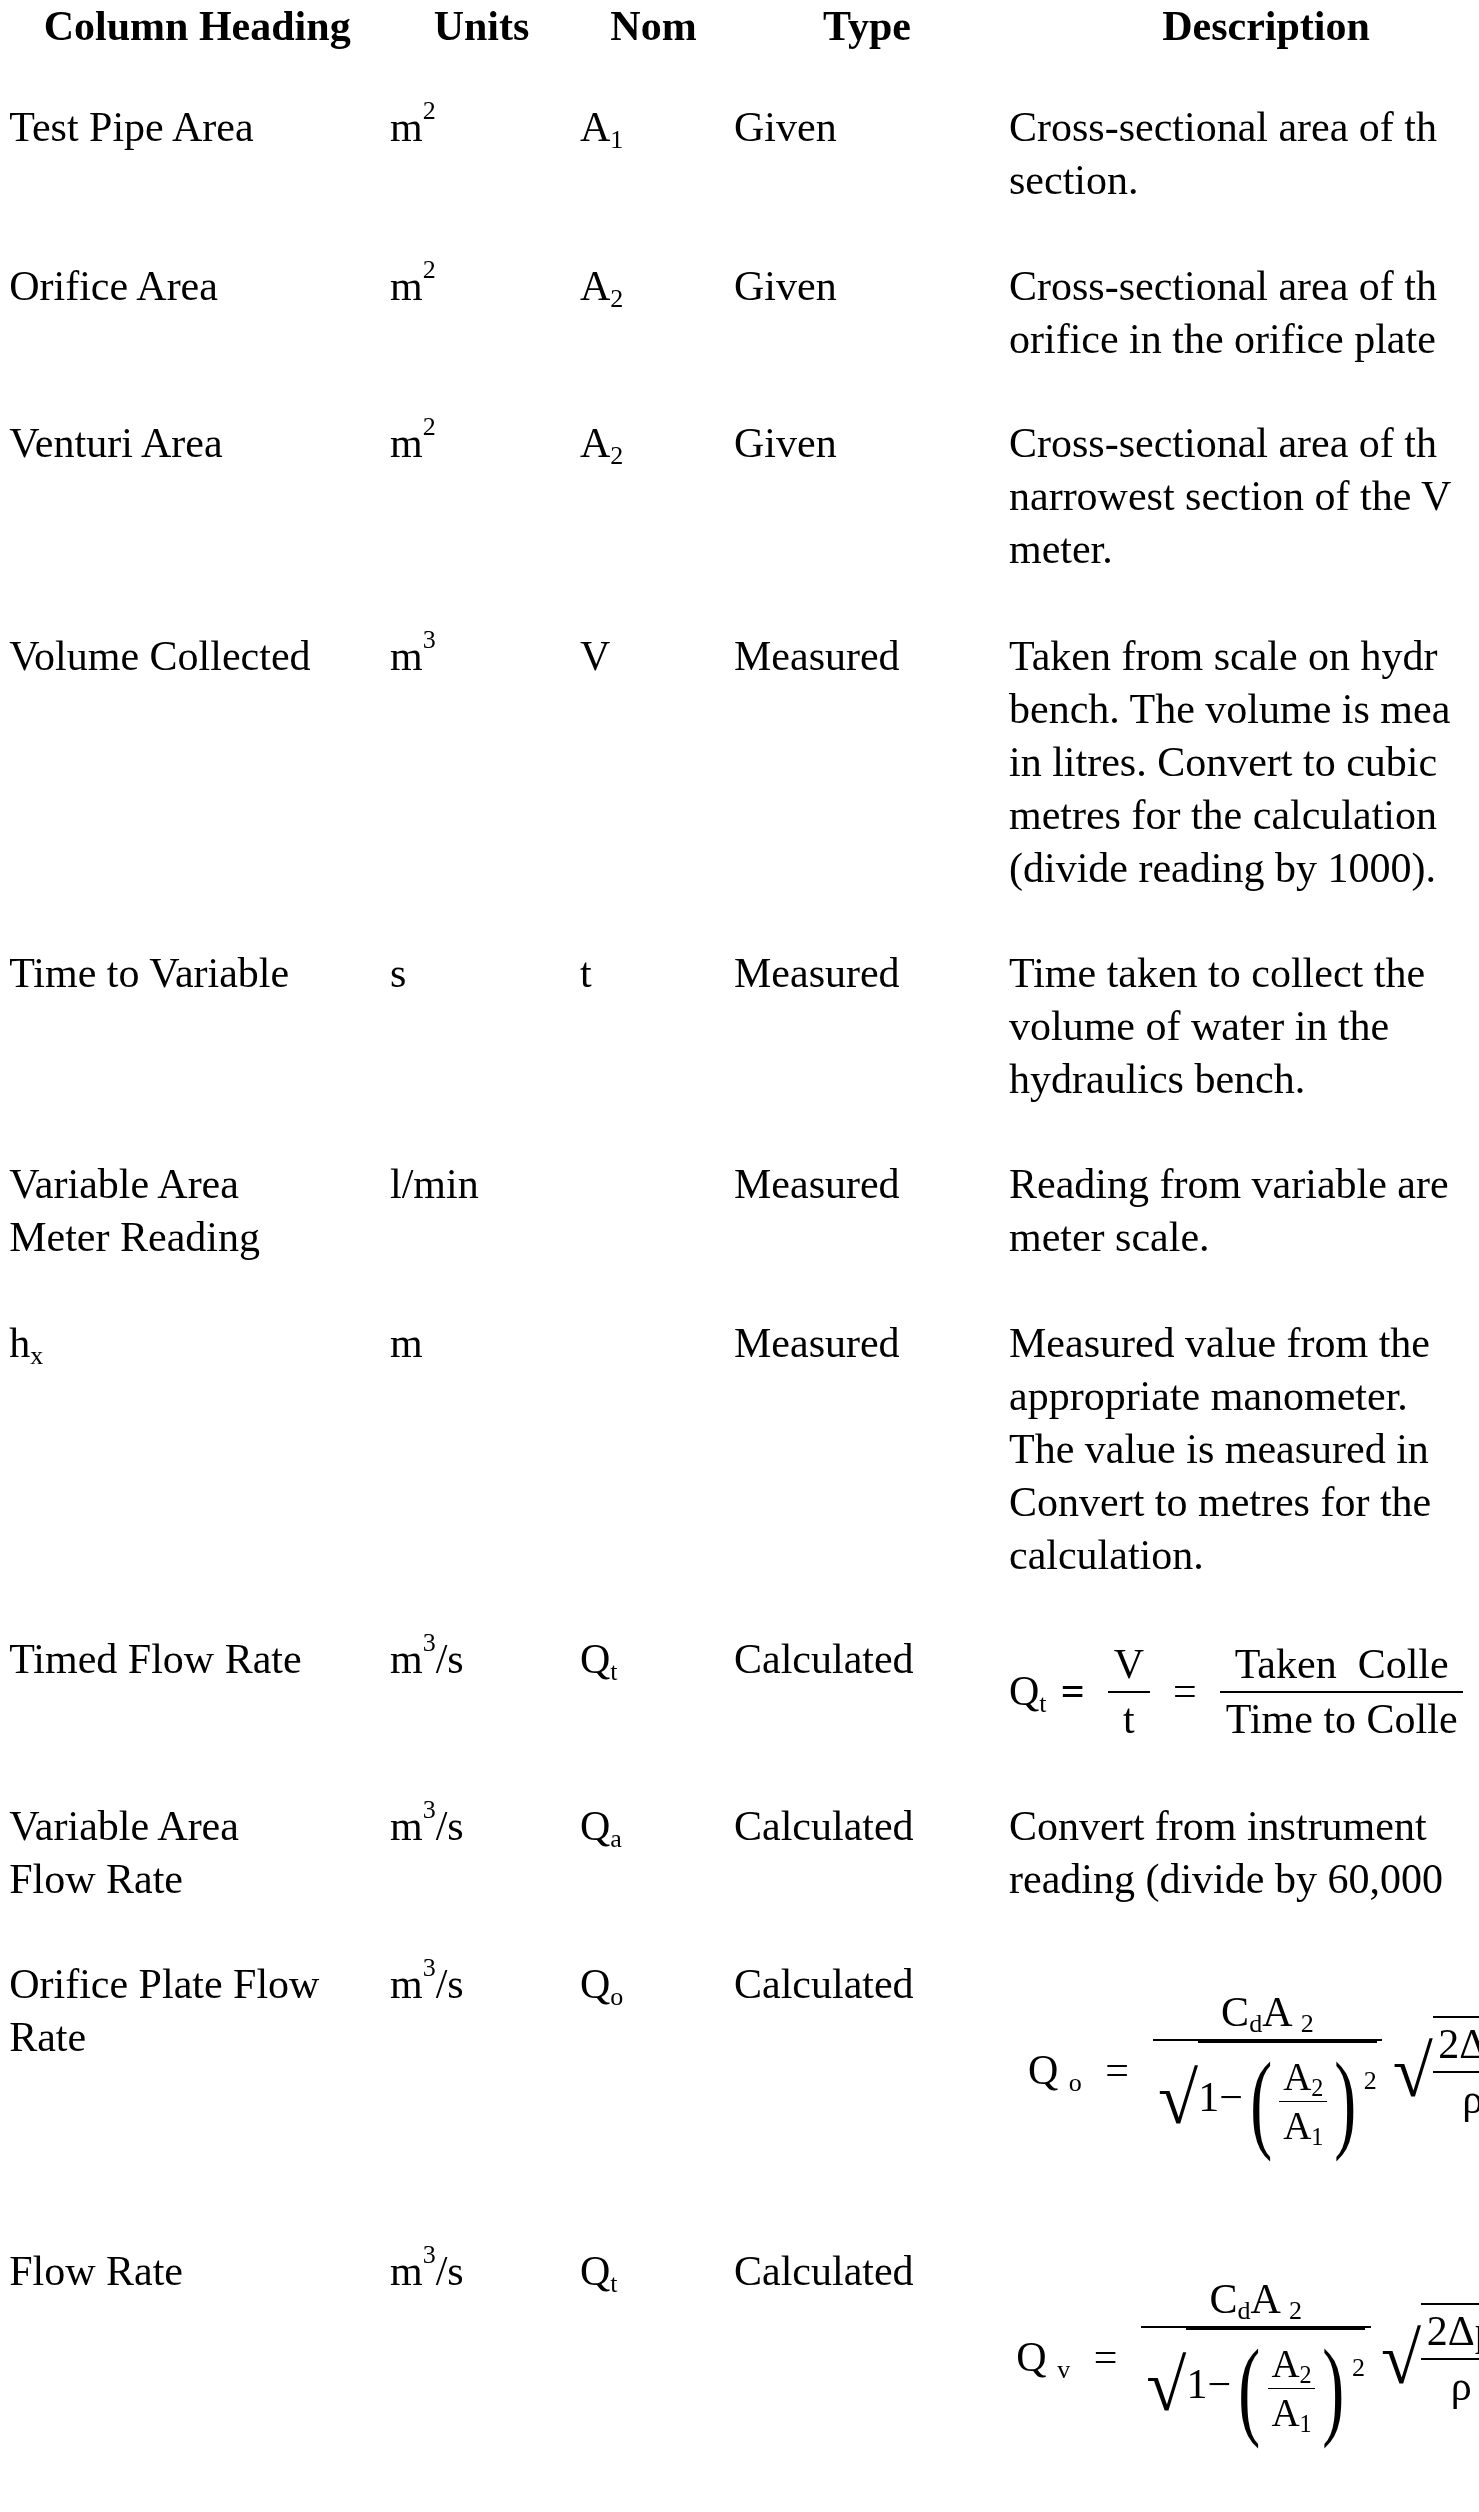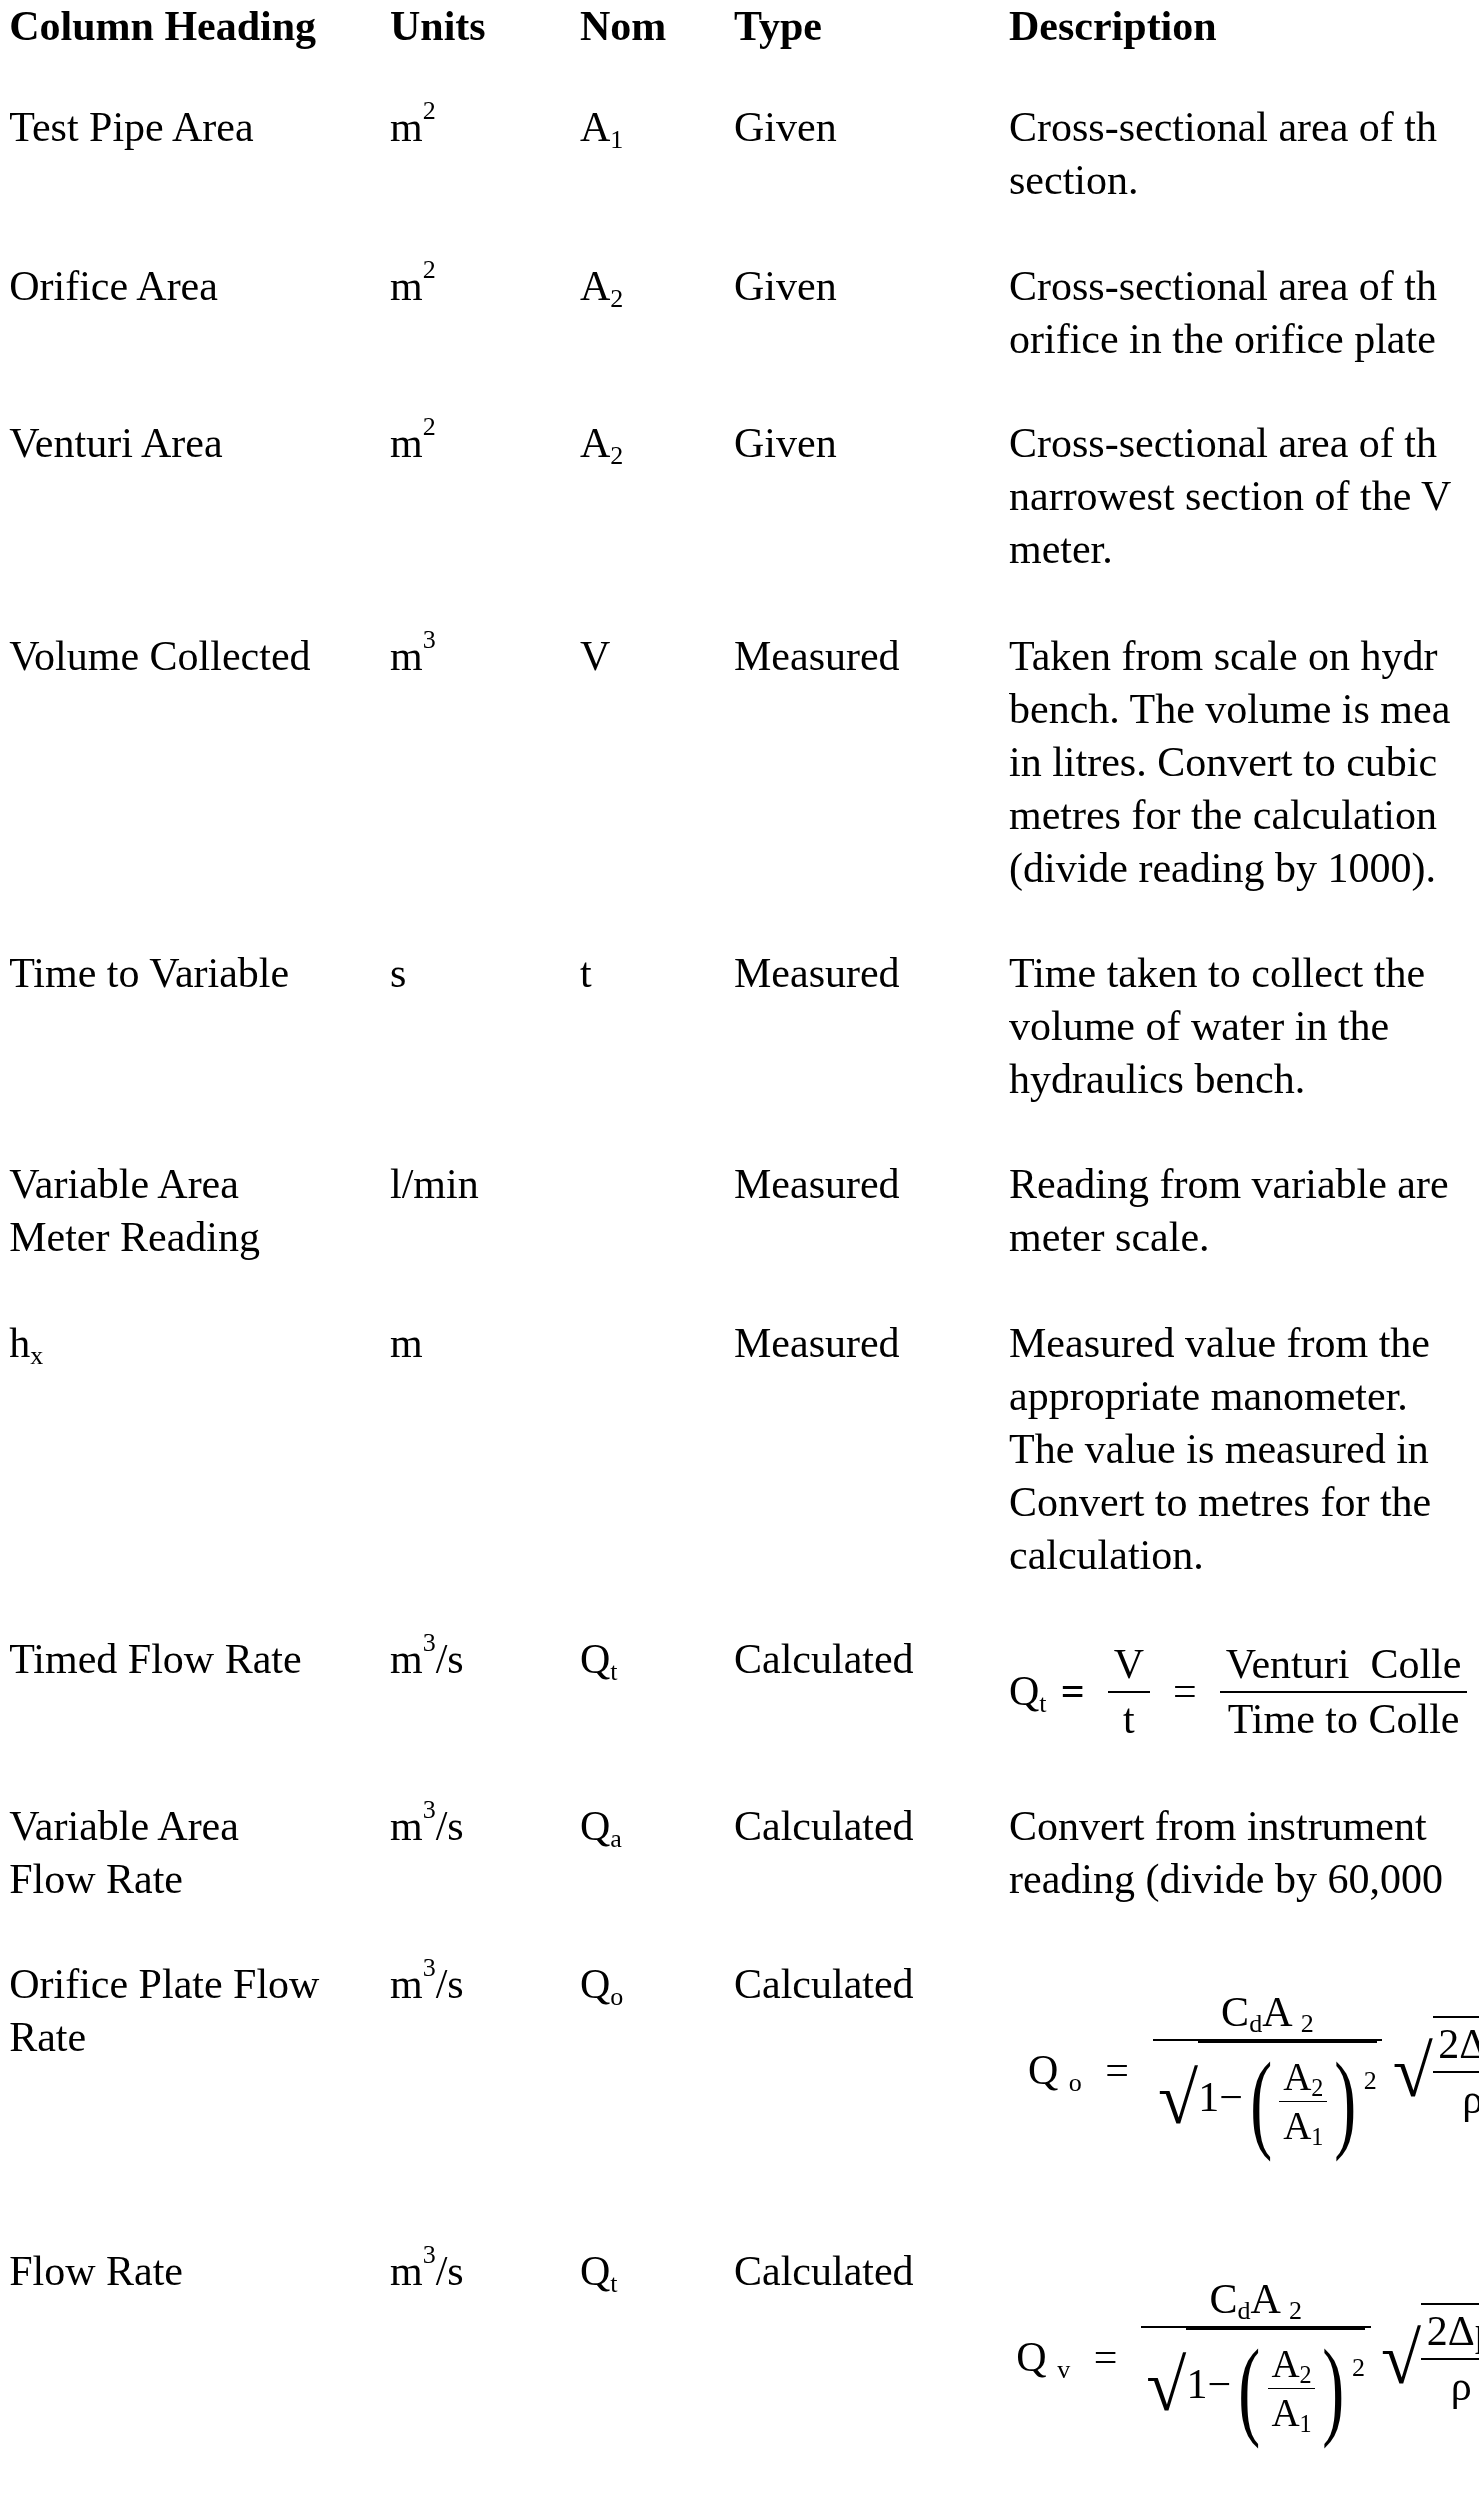--- a/index.html
+++ b/index.html
@@ -8,21 +8,21 @@
     font-family: "Liberation Serif", "DejaVu Serif", serif;
     color: #000000; font-size: 42px; line-height: 53px;
   }
   .row { position: absolute; left: 0; width: 1479px; }
   .cell { position: absolute; top: 0; white-space: nowrap; }
   .c-head { left: 9.2px; width: 376px; white-space: normal; }
   .c-units { left: 390px; width: 183px; }
   .c-nom { left: 580px; width: 147px; }
   .c-type { left: 734px; width: 266px; }
   .c-desc { left: 1009px; width: 514px; white-space: normal; }
-  .header .cell { font-weight: bold; }
+  .header .cell { font-weight: bold; text-align: center; }
   sup { font-size: 0.62em; vertical-align: 0; position: relative; top: -0.85em; line-height: 0; }
   sub { font-size: 0.62em; vertical-align: 0; position: relative; top: 0.25em; line-height: 0; }
   .desc-line { display: block; }
   
   .formula { position: absolute; left: 1009px; white-space: nowrap; }
   .frac { display: inline-block; vertical-align: middle; text-align: center; }
   .frac .num, .frac .den { display: block; padding: 0 5.5px; }
   .frac .num { border-bottom: 2.8px solid #000; }
   .eq { display: inline-block; vertical-align: middle; margin: 0 13px; }
   .big-sqrt { display: inline-block; vertical-align: middle; position: relative; }
@@ -135,21 +135,21 @@
   <div class="cell c-type">Calculated</div>
   <div class="formula" style="top:4.6px;">
     <span style="display:inline-block;vertical-align:middle;"><span>Q</span><sub>t</sub></span>
     <span class="eq" style="font-weight:bold;margin-left:3.7px;">=</span>
     <span class="frac">
       <span class="num">V</span>
       <span class="den">t</span>
     </span>
     <span class="eq">=</span>
     <span class="frac">
-      <span class="num" style="white-space:pre;">Venturi  Colle</span>
+      <span class="num" style="white-space:pre;">Taken  Colle</span>
       <span class="den">Time to Colle</span>
     </span>
   </div>
 </div>
 
 <div class="row" style="top:1800px;">
   <div class="cell c-head">
     <span class="desc-line">Variable Area</span>
     <span class="desc-line">Flow Rate</span>
   </div>

